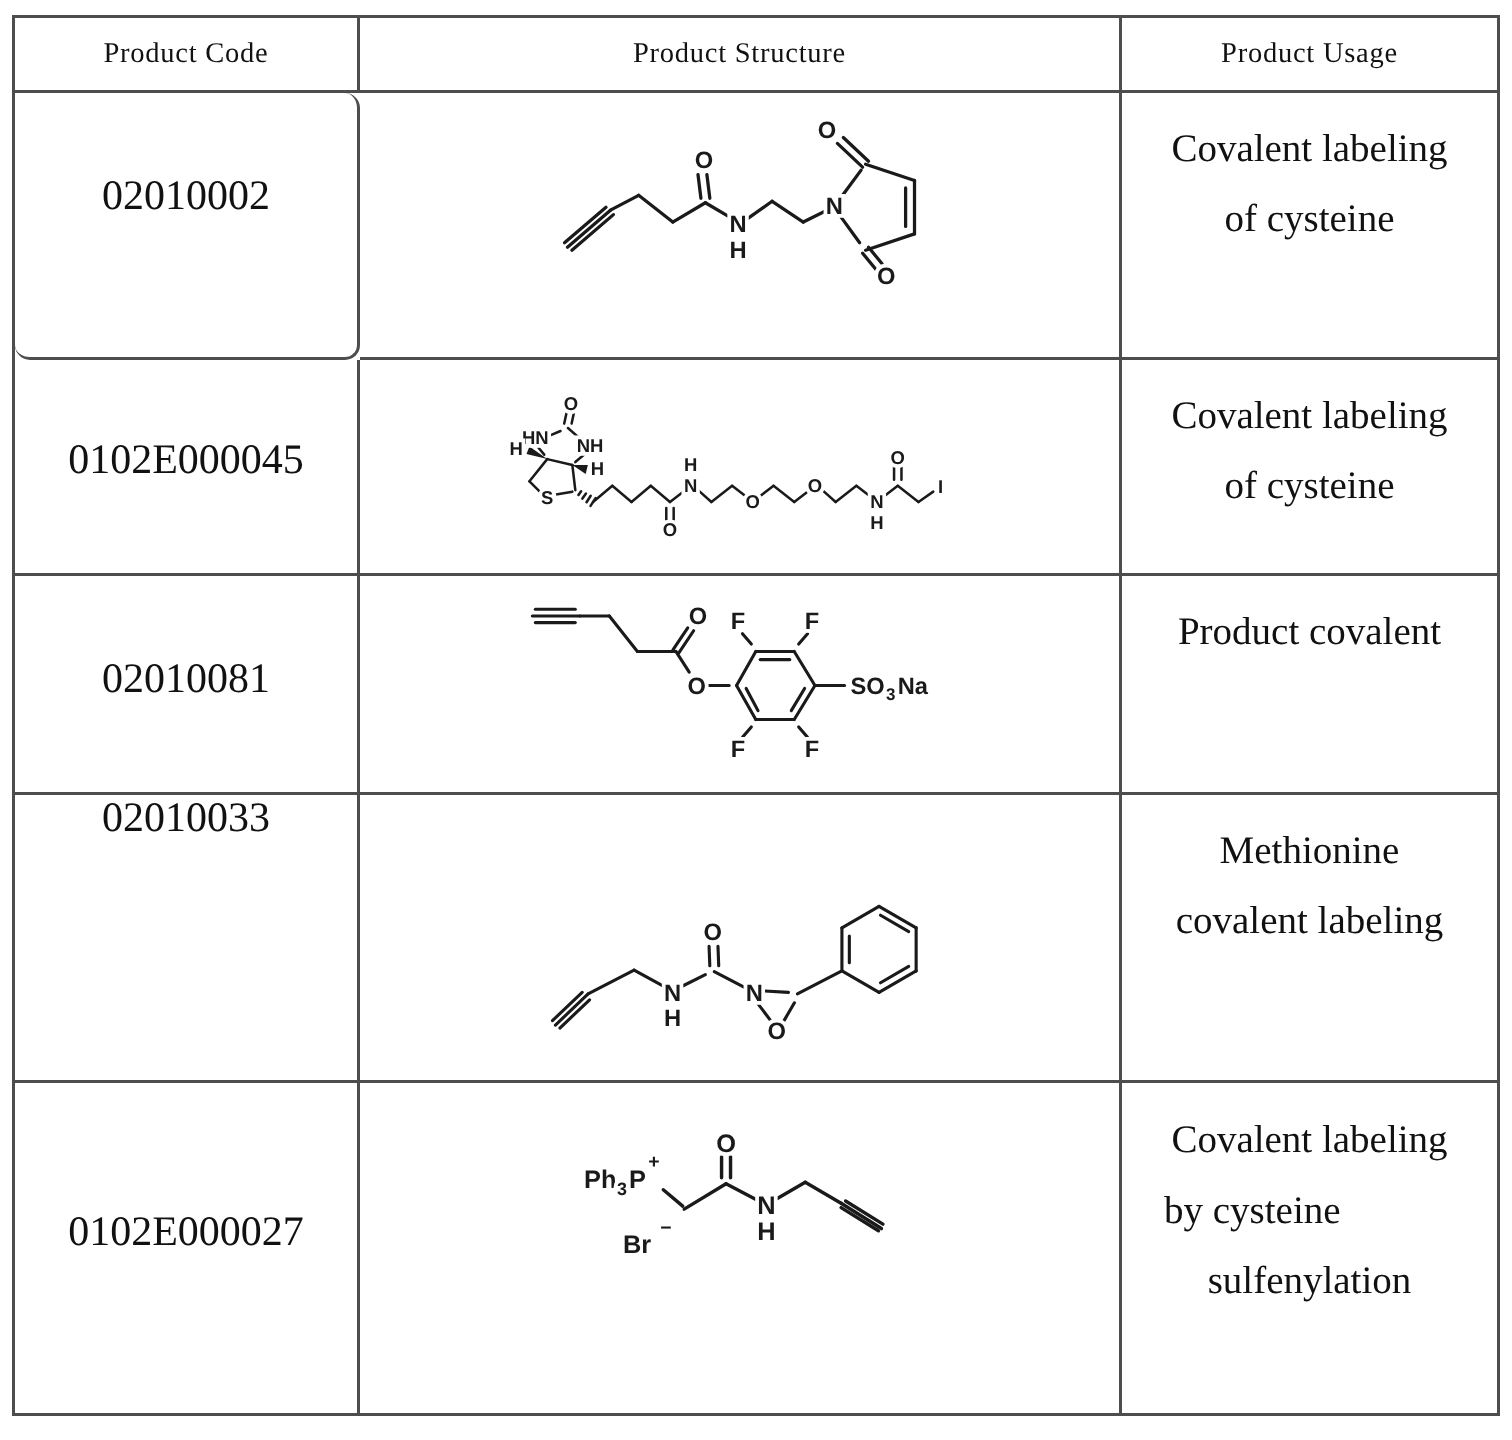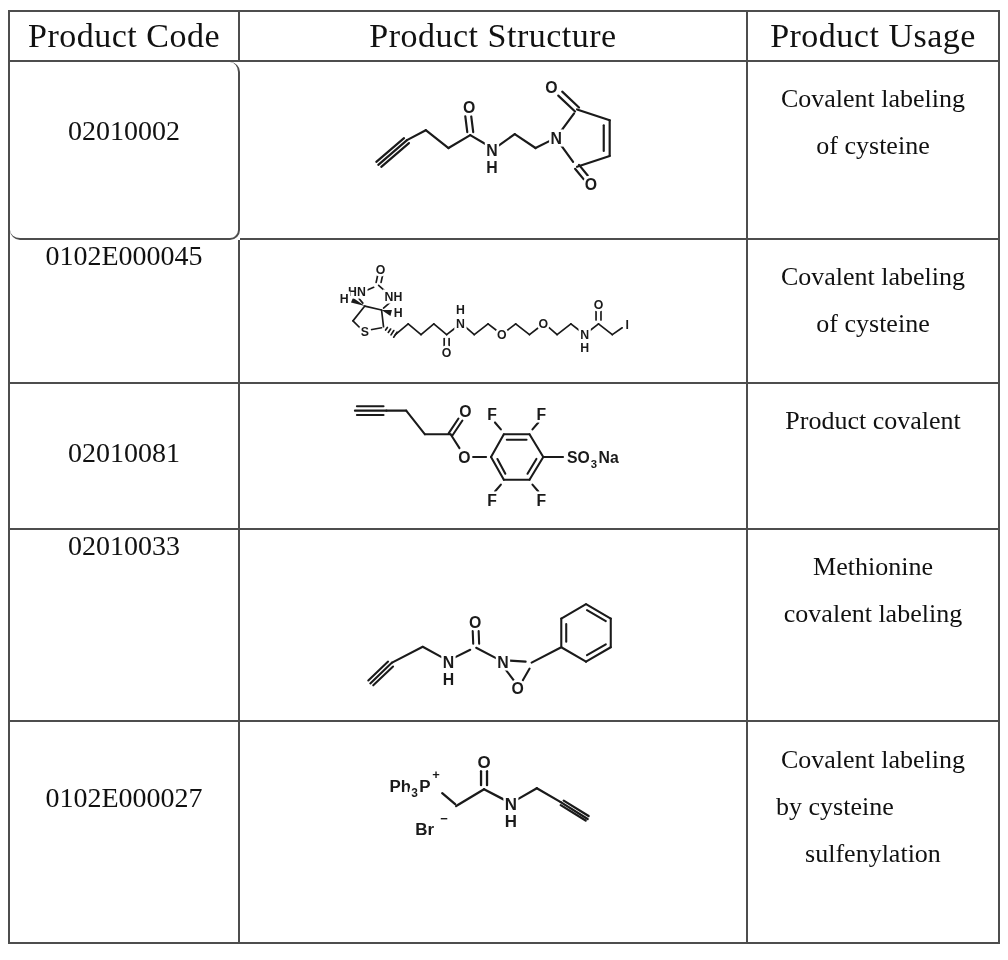--- a/index.html
+++ b/index.html
@@ -18,31 +18,31 @@
   .cell {
     box-sizing:border-box;
     border-right:2px solid #4d4d4d;
     border-bottom:2px solid #4d4d4d;
     overflow:hidden;
   }
   .cell.lastcol { border-right:none;align-items:center; }
   .cell.lastrow { border-bottom:none; }
   .hcell {
     display:flex; align-items:center; justify-content:center;
-    font-size:34px; letter-spacing:0.5px;
+    font-size:19px; letter-spacing:0.5px;
   }
   .codecell {
     display:flex; justify-content:center; align-items:flex-start;
     font-size:28px;
   }
   .codecell.r1 { padding-top:53px;border-radius:10px; }
-  .codecell.r2 { }
+  .codecell.r2 { padding-top:51px; }
   .codecell.r3 { padding-top:53px; }
   .codecell.r4 { }
-  .codecell.r5 { padding-top:60px; }
+  .codecell.r5 { padding-top:84px; }
   .usagecell {
     font-size:26px; text-align:center; padding-top:13px; line-height:47px;
   }
   .usagecell.r5 { padding-top:15px; line-height:46px; }
   .usage-line { height:47px; }
   .usage-line.left { text-align:left; padding-left:28px; }
   .structcell { position:relative; }
   .structcell svg { display:block; width:100%; height:100%; }
 
   

